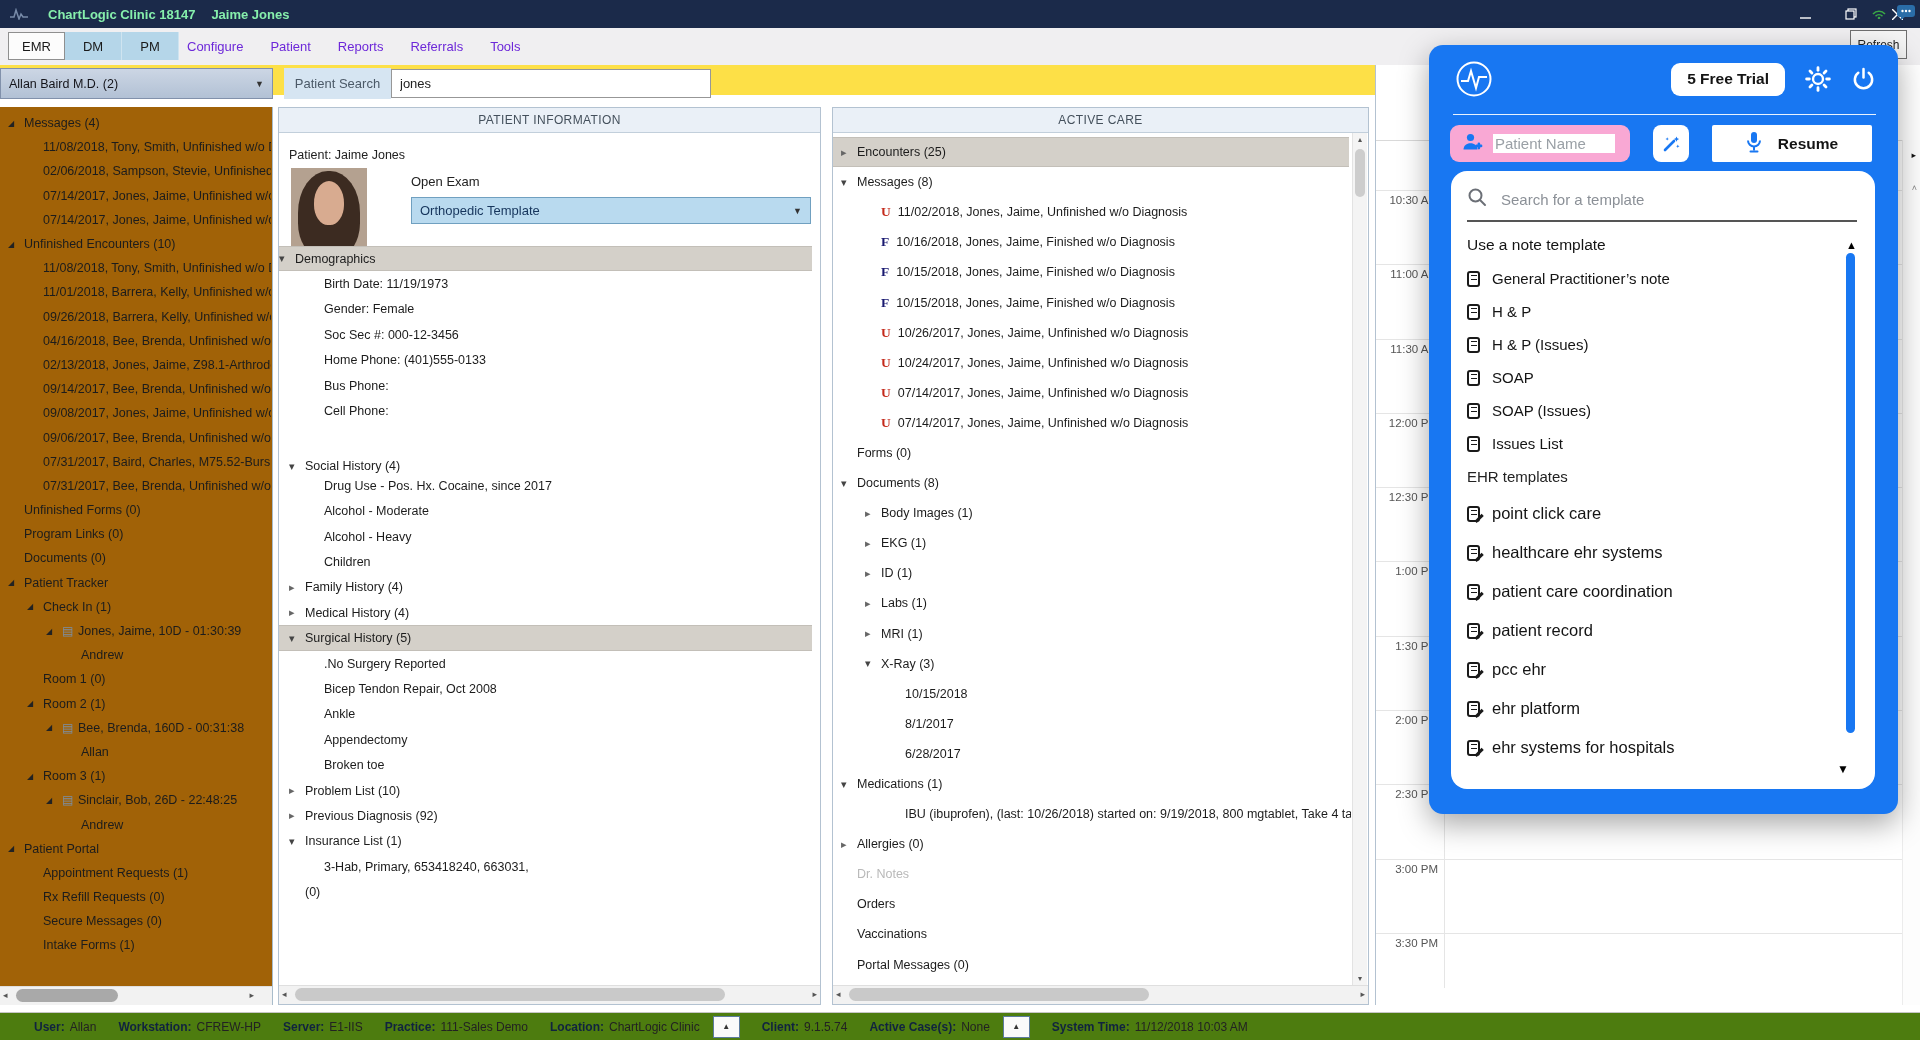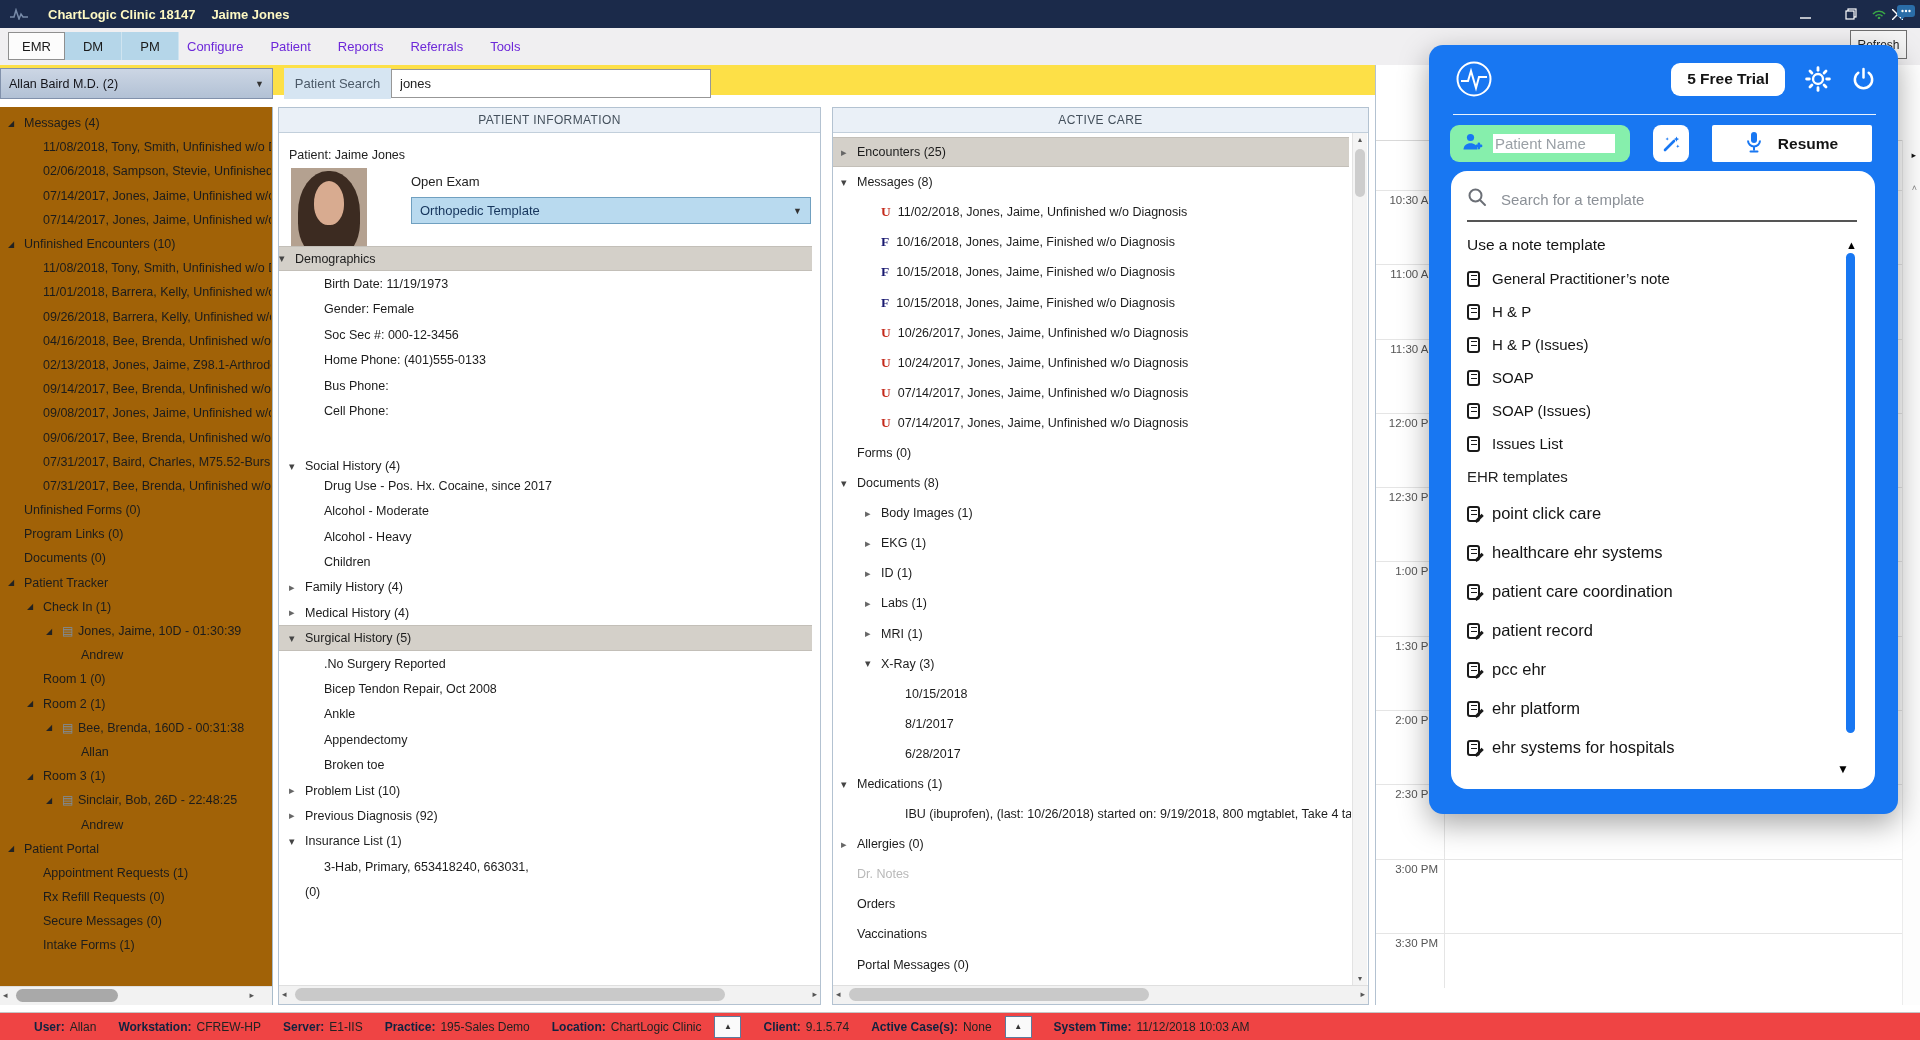--- a/index.html
+++ b/index.html
@@ -1,21 +1,21 @@
 <!DOCTYPE html>
 <html><head>
 <meta charset="utf-8">
 <style>
   html,body{margin:0;padding:0;width:1920px;height:1040px;overflow:hidden;
     font-family:"Liberation Sans",sans-serif;background:#fff;}
   #app{position:relative;width:1920px;height:1040px;background:#fff;overflow:hidden;}
 
   
   .titlebar{position:absolute;left:0;top:0;right:0;height:28px;background:#1b2a4a;
-    display:flex;align-items:center;color:#fef9c3;}
+    display:flex;align-items:center;color:#86efac;}
   .tb-logo{margin-left:10px;display:flex;align-items:center;opacity:.8;}
   .tb-title{margin-left:20px;font-size:13px;font-weight:bold;}
   .tb-patient{margin-left:16px;font-size:13px;font-weight:bold;}
   .tb-controls{margin-left:auto;display:flex;height:28px;}
   .tb-btn{width:46px;height:28px;display:flex;align-items:center;justify-content:center;cursor:default;}
 
   
   .menubar{position:absolute;left:0;top:28px;right:0;height:37px;background:#f0eff1;
     border-bottom:1px solid #e2e2e2;}
   .tabs{position:absolute;left:8px;top:4px;display:flex;}
@@ -108,21 +108,21 @@
   .schedule{position:absolute;left:0;right:17px;top:125px;bottom:17px;overflow:hidden;}
   .time-slot{height:74.3px;border-top:1px solid #e5e5e5;display:flex;box-sizing:border-box;}
   .ts-gutter{flex:0 0 62px;text-align:right;padding:3px 6px 0 0;font-size:11.5px;color:#555;}
   .ts-area{flex:1;border-left:1px solid #e5e5e5;}
   .rp-scroll{position:absolute;right:0;top:75px;bottom:0;width:17px;background:#fdfdfd;
     border-left:1px solid #ececec;}
   .rp-collapse{position:absolute;right:4px;top:85px;font-size:9px;color:#111;}
   .rp-up{position:absolute;right:3px;top:118px;font-size:9px;color:#888;}
 
   
-  .statusbar{position:absolute;left:0;right:0;bottom:0;height:28px;background:#ef4444;
+  .statusbar{position:absolute;left:0;right:0;bottom:0;height:28px;background:#4d7c0f;
     border-top:1px solid #c6c6c6;display:flex;align-items:center;padding-left:34px;gap:22px;
     font-size:12px;color:#222;box-sizing:border-box;}
   .st-item{display:flex;align-items:center;gap:5px;white-space:nowrap;}
   .st-label{font-weight:bold;color:#10233f;}
   .st-btn{width:27px;height:22px;border:1px solid #5c7b9d;background:#fafafa;margin-left:8px;
     display:flex;align-items:center;justify-content:center;padding:0;}
   .st-btn::before{content:"▲";font-size:8px;color:#333;}
   .st-right{position:absolute;right:4px;top:0;height:28px;display:flex;gap:9px;align-items:center;}
 
   
@@ -130,21 +130,21 @@
     border-radius:14px;box-shadow:0 10px 30px rgba(0,0,0,.35);}
   .ov-header{position:absolute;left:26px;right:22px;top:14px;height:40px;display:flex;
     align-items:center;}
   .ov-logo{width:38px;height:38px;}
   .ov-trial{margin-left:auto;height:33px;background:#fff;border-radius:9px;display:flex;
     align-items:center;padding:0 16px;font-size:15.5px;font-weight:bold;color:#141414;}
   .ov-iconbtn{margin-left:20px;display:flex;align-items:center;}
   .ov-divider{position:absolute;left:24px;right:22px;top:69px;border-top:1px solid rgba(255,255,255,.9);}
   .ov-actions{position:absolute;left:21px;right:26px;top:80px;height:37px;display:flex;
     align-items:center;justify-content:space-between;}
-  .ov-patient{width:180px;height:37px;background:#86efac;border-radius:9px;display:flex;
+  .ov-patient{width:180px;height:37px;background:#f9a8d4;border-radius:9px;display:flex;
     align-items:center;gap:10px;padding:0 12px;box-sizing:border-box;}
   .ov-patient input{border:none;outline:none;width:118px;font-size:15px;color:#333;
     font-family:"Liberation Sans",sans-serif;}
   .ov-patient input::placeholder{color:#9aa0a6;}
   .ov-wand{width:36px;height:37px;background:#fff;border-radius:8px;display:flex;
     align-items:center;justify-content:center;}
   .ov-resume{width:160px;height:37px;background:#fff;border-radius:2px;display:flex;
     align-items:center;justify-content:center;gap:16px;font-size:15.5px;font-weight:bold;color:#141414;}
   .ov-card{position:absolute;left:22px;top:126px;width:424px;height:618px;background:#fff;
     border-radius:16px;}
@@ -759,21 +759,21 @@
         <span class="st-value">CFREW-HP</span>
 
       </div>
       <div class="st-item">
         <span class="st-label">Server:</span>
         <span class="st-value">E1-IIS</span>
 
       </div>
       <div class="st-item">
         <span class="st-label">Practice:</span>
-        <span class="st-value">195-Sales Demo</span>
+        <span class="st-value">111-Sales Demo</span>
 
       </div>
       <div class="st-item">
         <span class="st-label">Location:</span>
         <span class="st-value">ChartLogic Clinic</span>
         <button class="st-btn"></button>
       </div>
       <div class="st-item">
         <span class="st-label">Client:</span>
         <span class="st-value">9.1.5.74</span>

